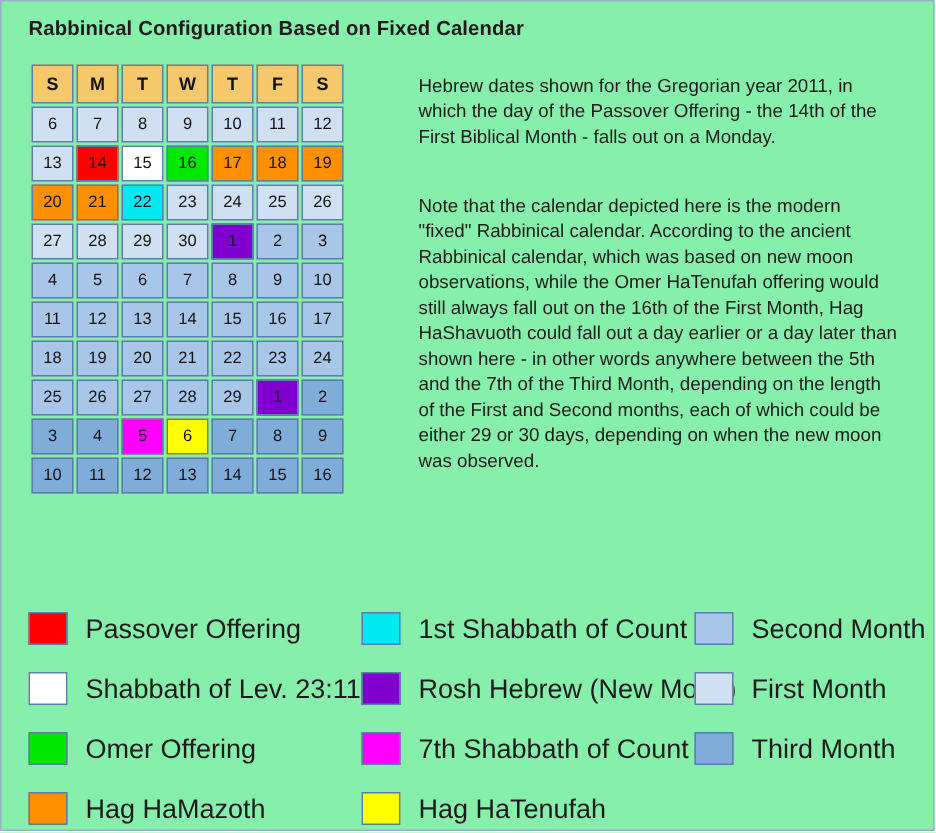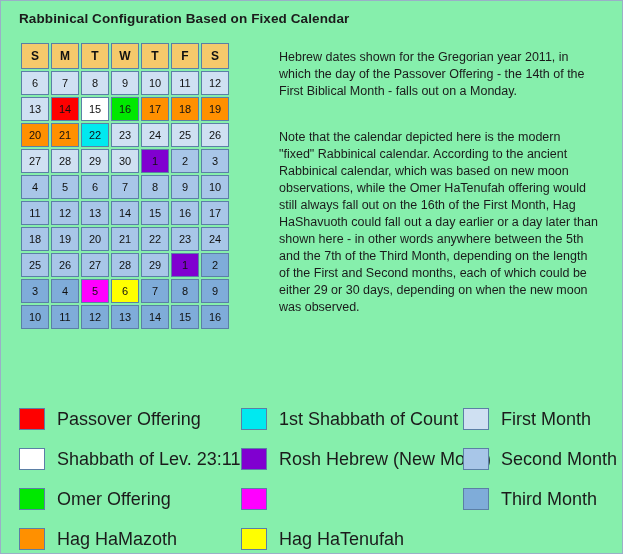--- a/index.html
+++ b/index.html
@@ -233,35 +233,36 @@
         <div class="litem">
           <div class="swatch sab1" style="background: rgb(0, 233, 240);"></div>
           <div class="ltext">1st Shabbath of Count</div>
         </div>
         <div class="litem">
           <div class="swatch roshhodesh" style="background: rgb(128, 0, 208);"></div>
           <div class="ltext">Rosh Hebrew (New Moon)</div>
         </div>
         <div class="litem">
           <div class="swatch sab7" style="background: rgb(255, 0, 255);"></div>
+          <div class="ltext">7th Shabbath of Count</div>
         </div>
         <div class="litem">
           <div class="swatch shavuoth" style="background: rgb(255, 255, 0);"></div>
           <div class="ltext">Hag HaTenufah</div>
         </div>
       </div>
     <div class="legend-col lc3" id="legend-col-3">
         <div class="litem">
+          <div class="swatch m2" style="background: rgb(168, 198, 232);"></div>
+          <div class="ltext">Second Month</div>
+        </div>
+        <div class="litem">
           <div class="swatch m1" style="background: rgb(207, 224, 242);"></div>
           <div class="ltext">First Month</div>
         </div>
         <div class="litem">
-          <div class="swatch m2" style="background: rgb(168, 198, 232);"></div>
-          <div class="ltext">Second Month</div>
-        </div>
-        <div class="litem">
           <div class="swatch m3" style="background: rgb(127, 172, 217);"></div>
           <div class="ltext">Third Month</div>
         </div>
       </div>
   </div>
 
 </div>
 
 </body></html>

